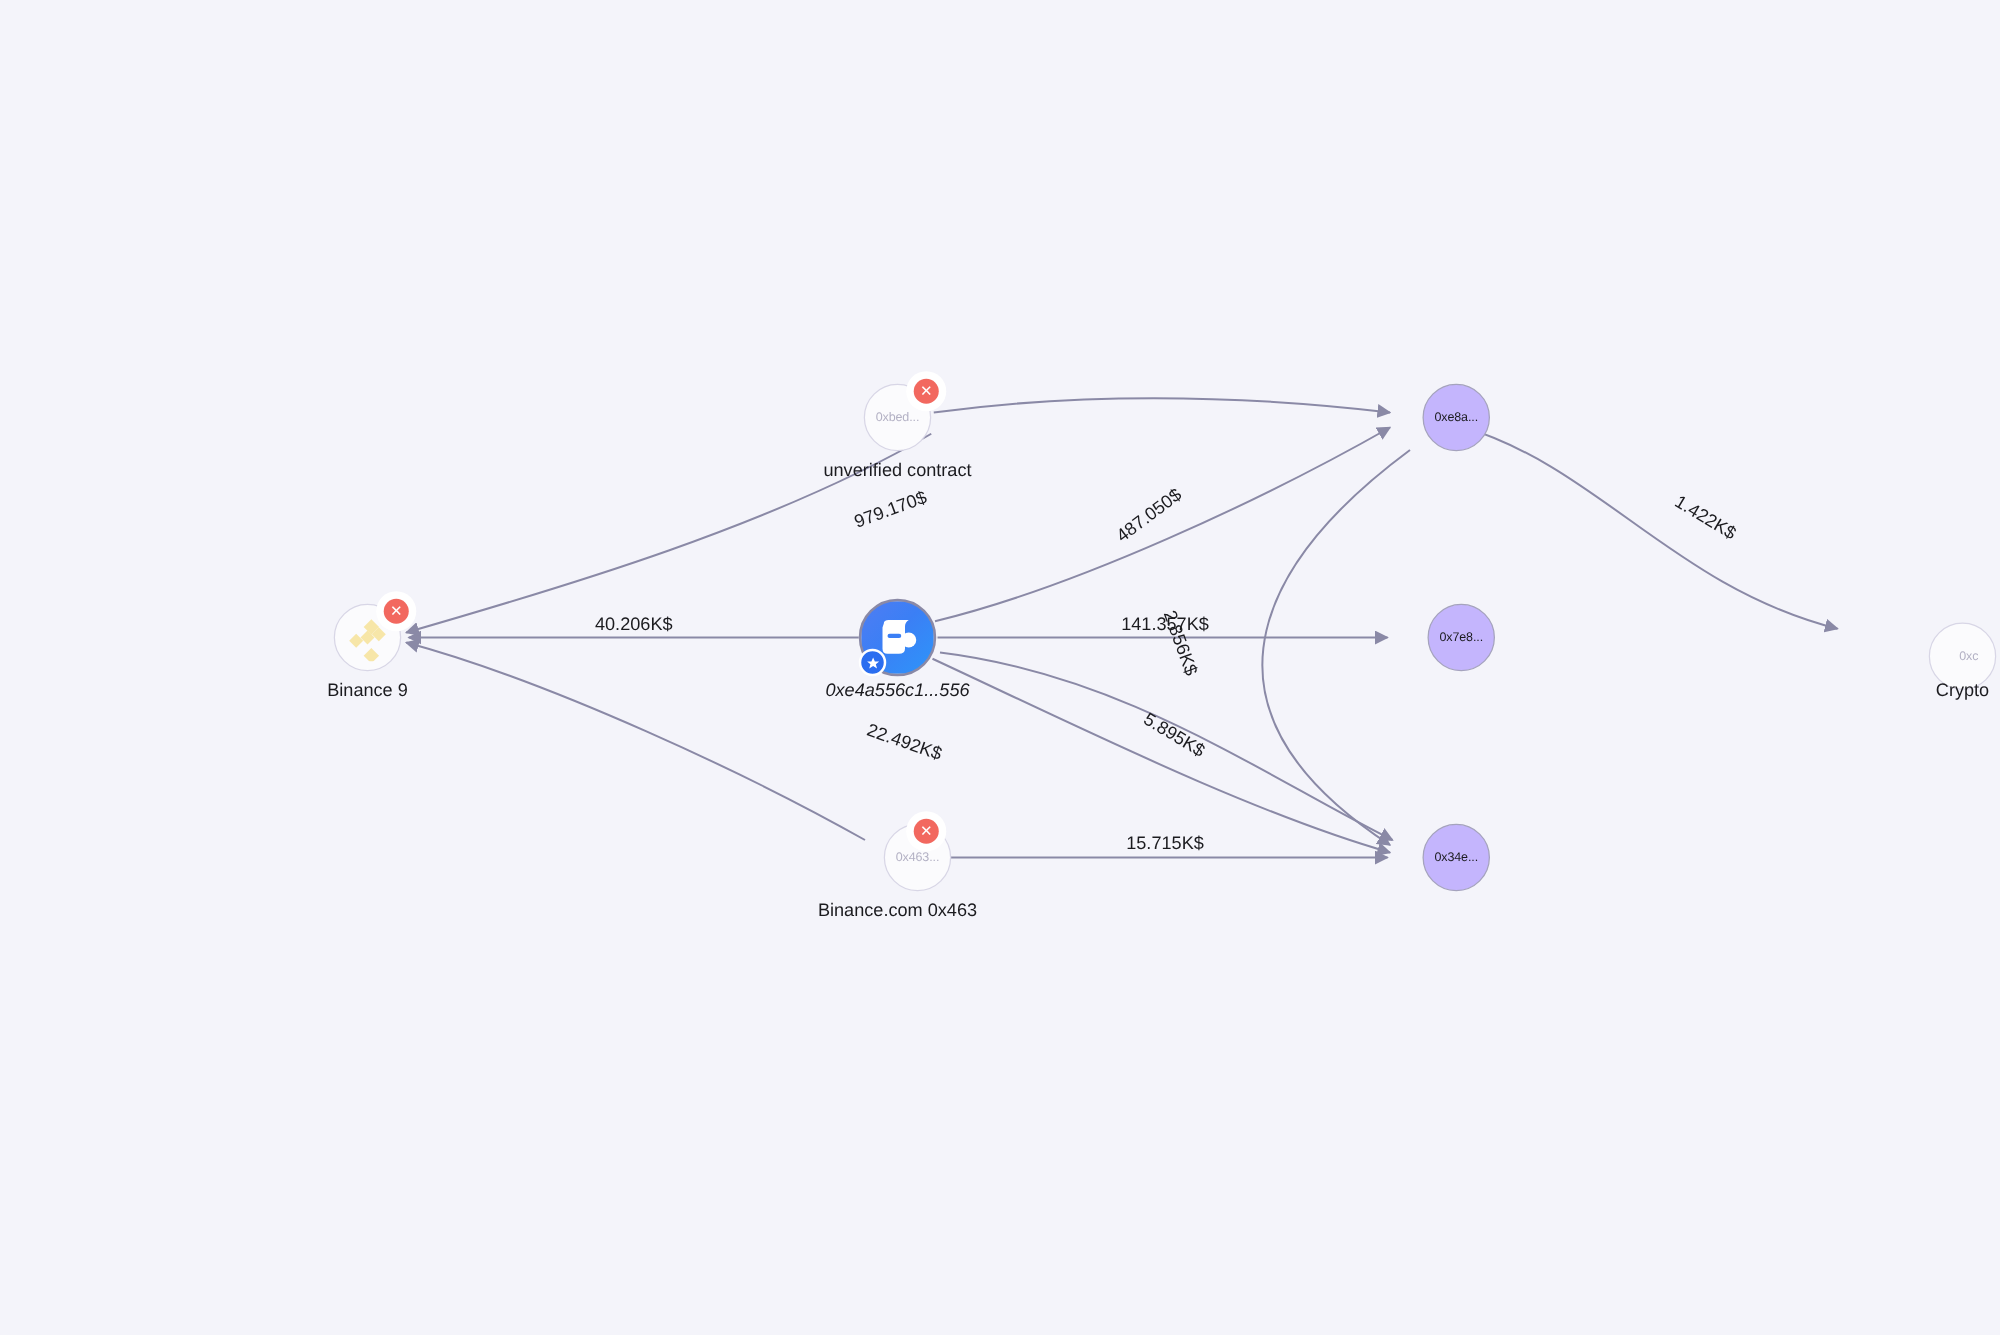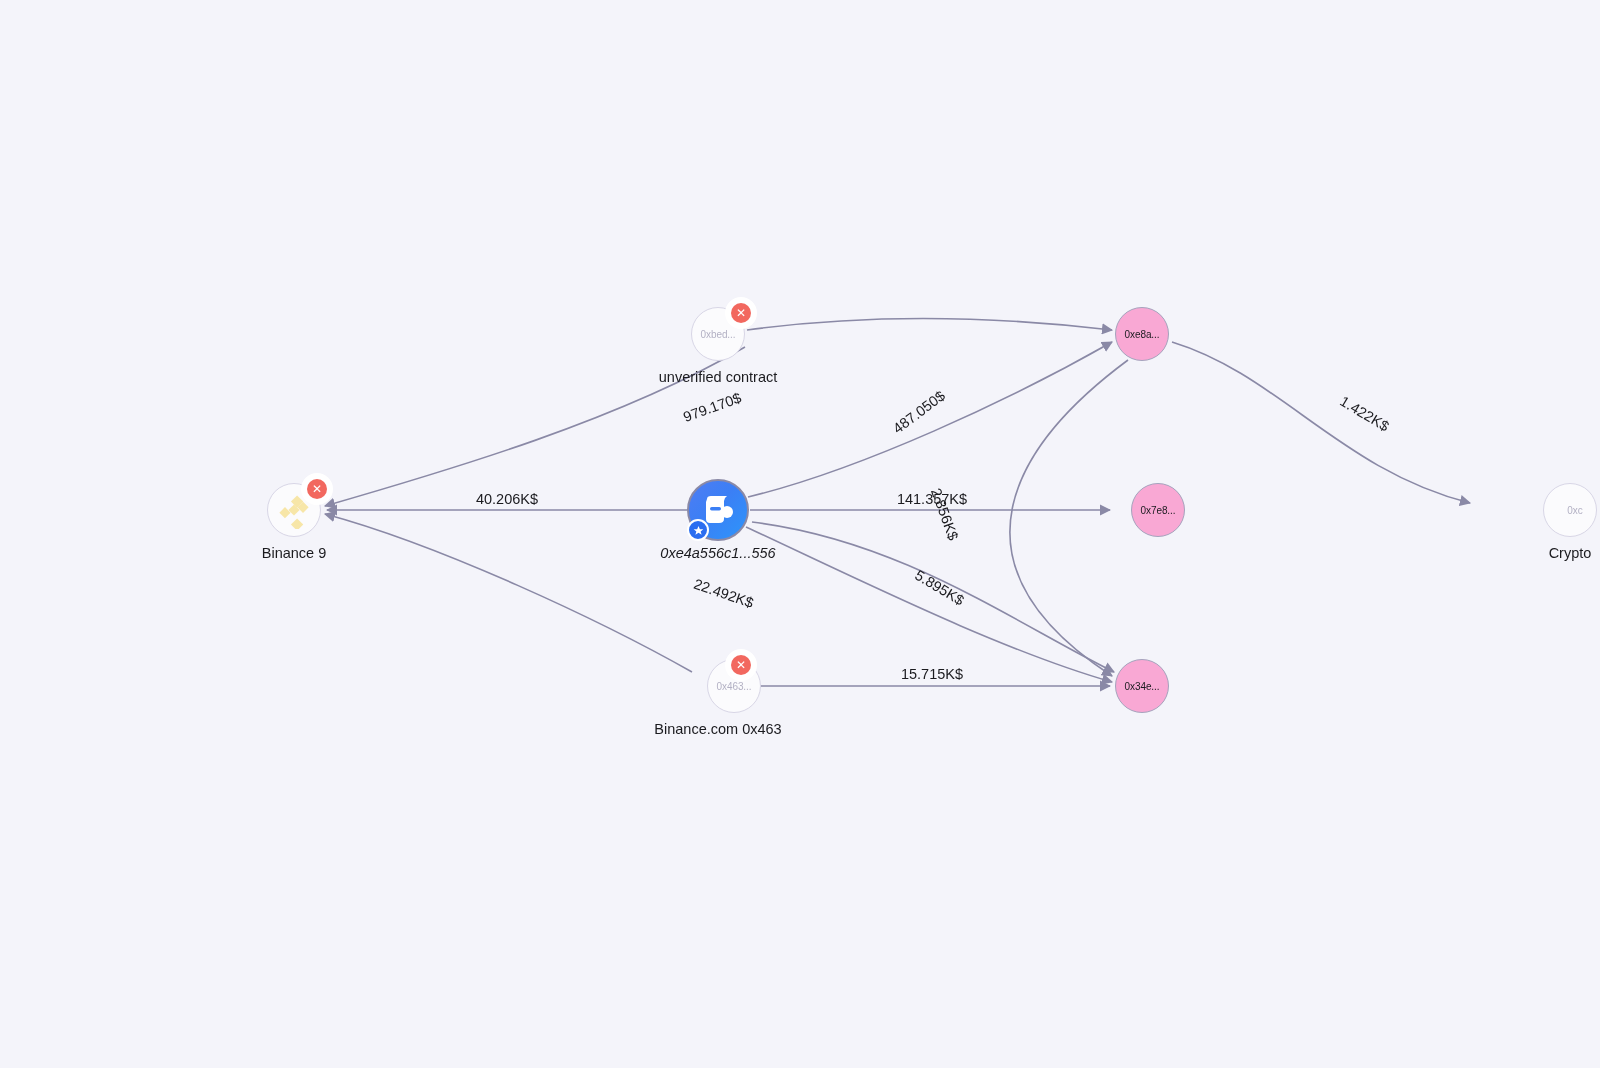--- a/index.html
+++ b/index.html
@@ -40,22 +40,23 @@
     position: absolute;
     border-radius: 50%;
     box-sizing: border-box;
     display: flex;
     align-items: center;
     justify-content: center;
   }
   .node-plain {
     width: 54px;
     height: 54px;
-    background: #f9a8d4;
+    background: #c4b5fd;
     border: 1.4px solid #a5a3bd;
+    margin-left: 23px;
   }
   .node-faded {
     width: 54px;
     height: 54px;
     background: #fbfbfd;
     border: 1.4px solid #d8d6e6;
   }
   .node-label-inside {
     font-size: 10px;
     color: #1b1b1f;
@@ -218,31 +219,31 @@
     <div class="node-caption">Binance.com 0x463</div>
   </div>
 
   <div class="node" style="left:1115px; top:307px; width:54px; height:54px;">
     <div class="node-circle node-plain" style="left:0; top:0;">
       <span class="node-label-inside">0xe8a...</span>
     </div>
   </div>
 
   <div class="node" style="left:1115px; top:483px; width:54px; height:54px;">
-    <div class="node-circle node-plain" style="left:16px; top:0;">
+    <div class="node-circle node-plain" style="left:4px; top:0;">
       <span class="node-label-inside">0x7e8...</span>
     </div>
   </div>
 
   <div class="node" style="left:1115px; top:659px; width:54px; height:54px;text-align:right;">
     <div class="node-circle node-plain" style="left:0; top:0;">
       <span class="node-label-inside">0x34e...</span>
     </div>
   </div>
 
   <div class="node" style="left:1543px; top:483px; width:54px; height:54px;">
-    <div class="node-circle node-faded" style="left:0; top:0;">
+    <div class="node-circle node-faded" style="left:0; top:15px;">
       <span class="node-label-inside muted" style="margin-left:10px;">0xc</span>
     </div>
     <div class="node-caption">Crypto</div>
   </div>
 
 </div>
 
 </body></html>

